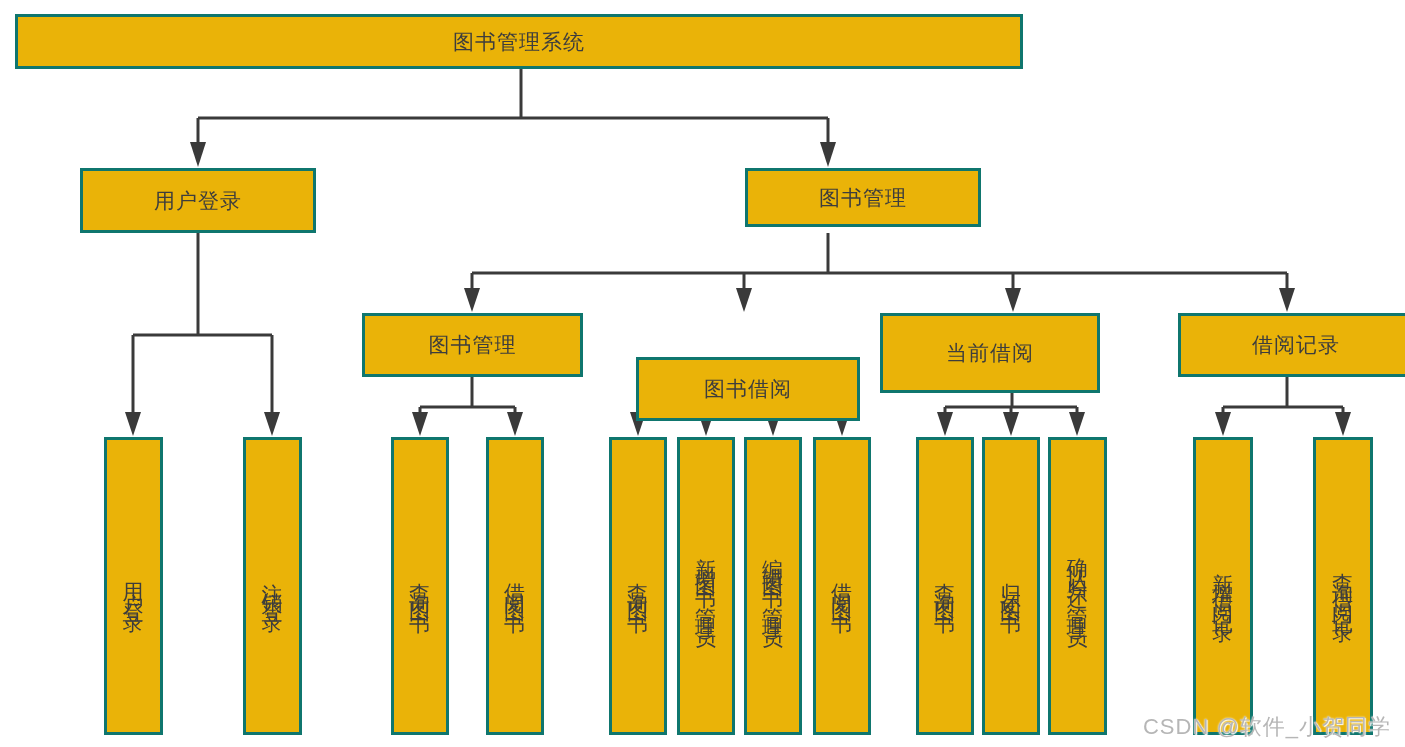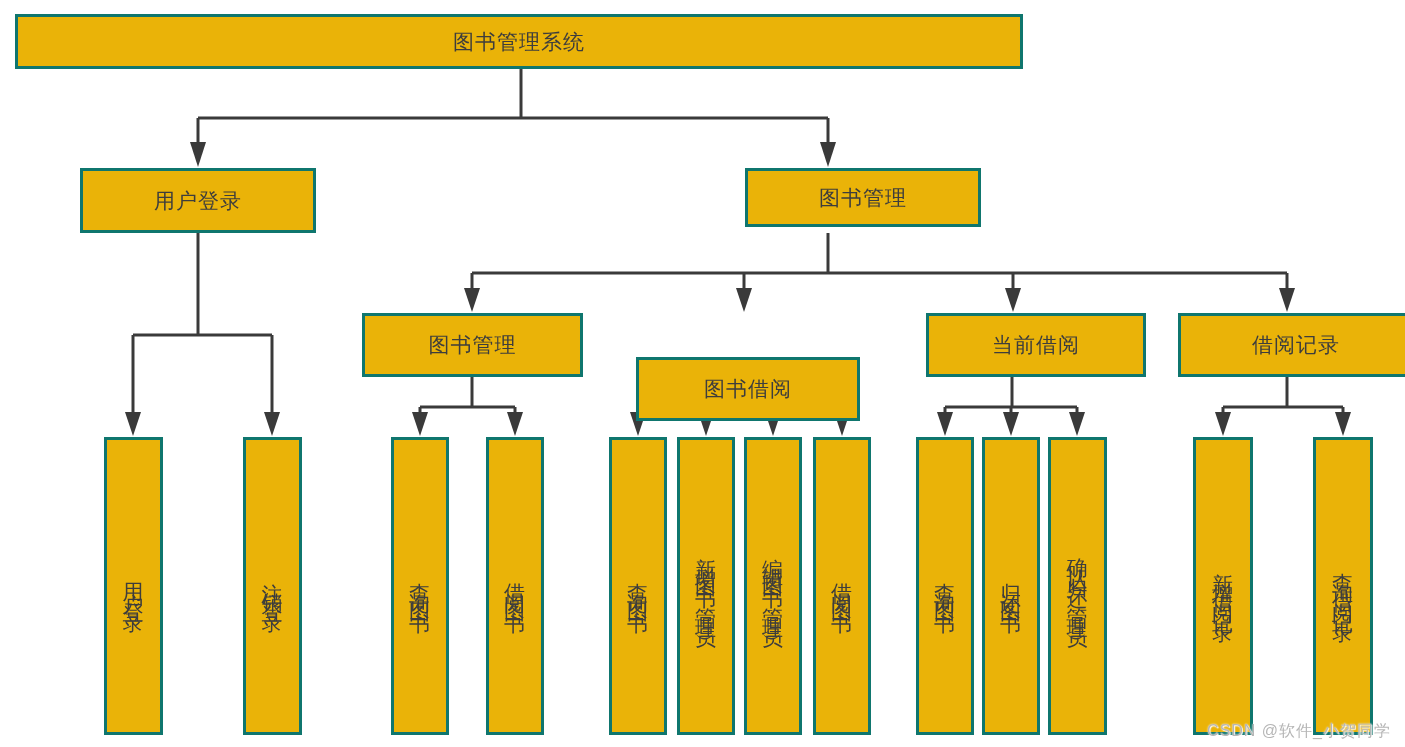--- a/index.html
+++ b/index.html
@@ -41,21 +41,21 @@
     font-size: 21px;
     letter-spacing: 10px;
     line-height: 1;
     white-space: nowrap;
     color: #3d3d3d;
   }
   .watermark {
     position: absolute;
     right: 14px;
     bottom: 5px;
-    font-size: 16px;
+    font-size: 22px;
     color: #b6b6b6;
     letter-spacing: 1px;
     text-shadow: 0 0 2px #ffffff, 1px 1px 1px #ffffff;
     white-space: nowrap;
   }
 </style>
 </head>
 <body>
 
 <div class="canvas">
@@ -136,21 +136,21 @@
   <div class="node h-node" style="left:710px; top:168px; width:236px; height:59px;margin-left:35px;">
     <span>图书管理</span>
   </div>
 
   <div class="node h-node" style="left:362px; top:313px; width:221px; height:64px;">
     <span>图书管理</span>
   </div>
   <div class="node h-node" style="left:636px; top:313px; width:224px; height:64px;margin-top:44px;">
     <span>图书借阅</span>
   </div>
-  <div class="node h-node" style="left:926px; top:313px; width:220px; height:64px;">
+  <div class="node h-node" style="left:880px; top:313px; width:220px; height:80px;">
     <span>当前借阅</span>
   </div>
   <div class="node h-node" style="left:1178px; top:313px; width:236px; height:64px;">
     <span>借阅记录</span>
   </div>
 
   <div class="node v-node" style="left:104px; top:437px; width:59px; height:298px;">
     <span>用户登录</span>
   </div>
   <div class="node v-node" style="left:243px; top:437px; width:59px; height:298px;">

